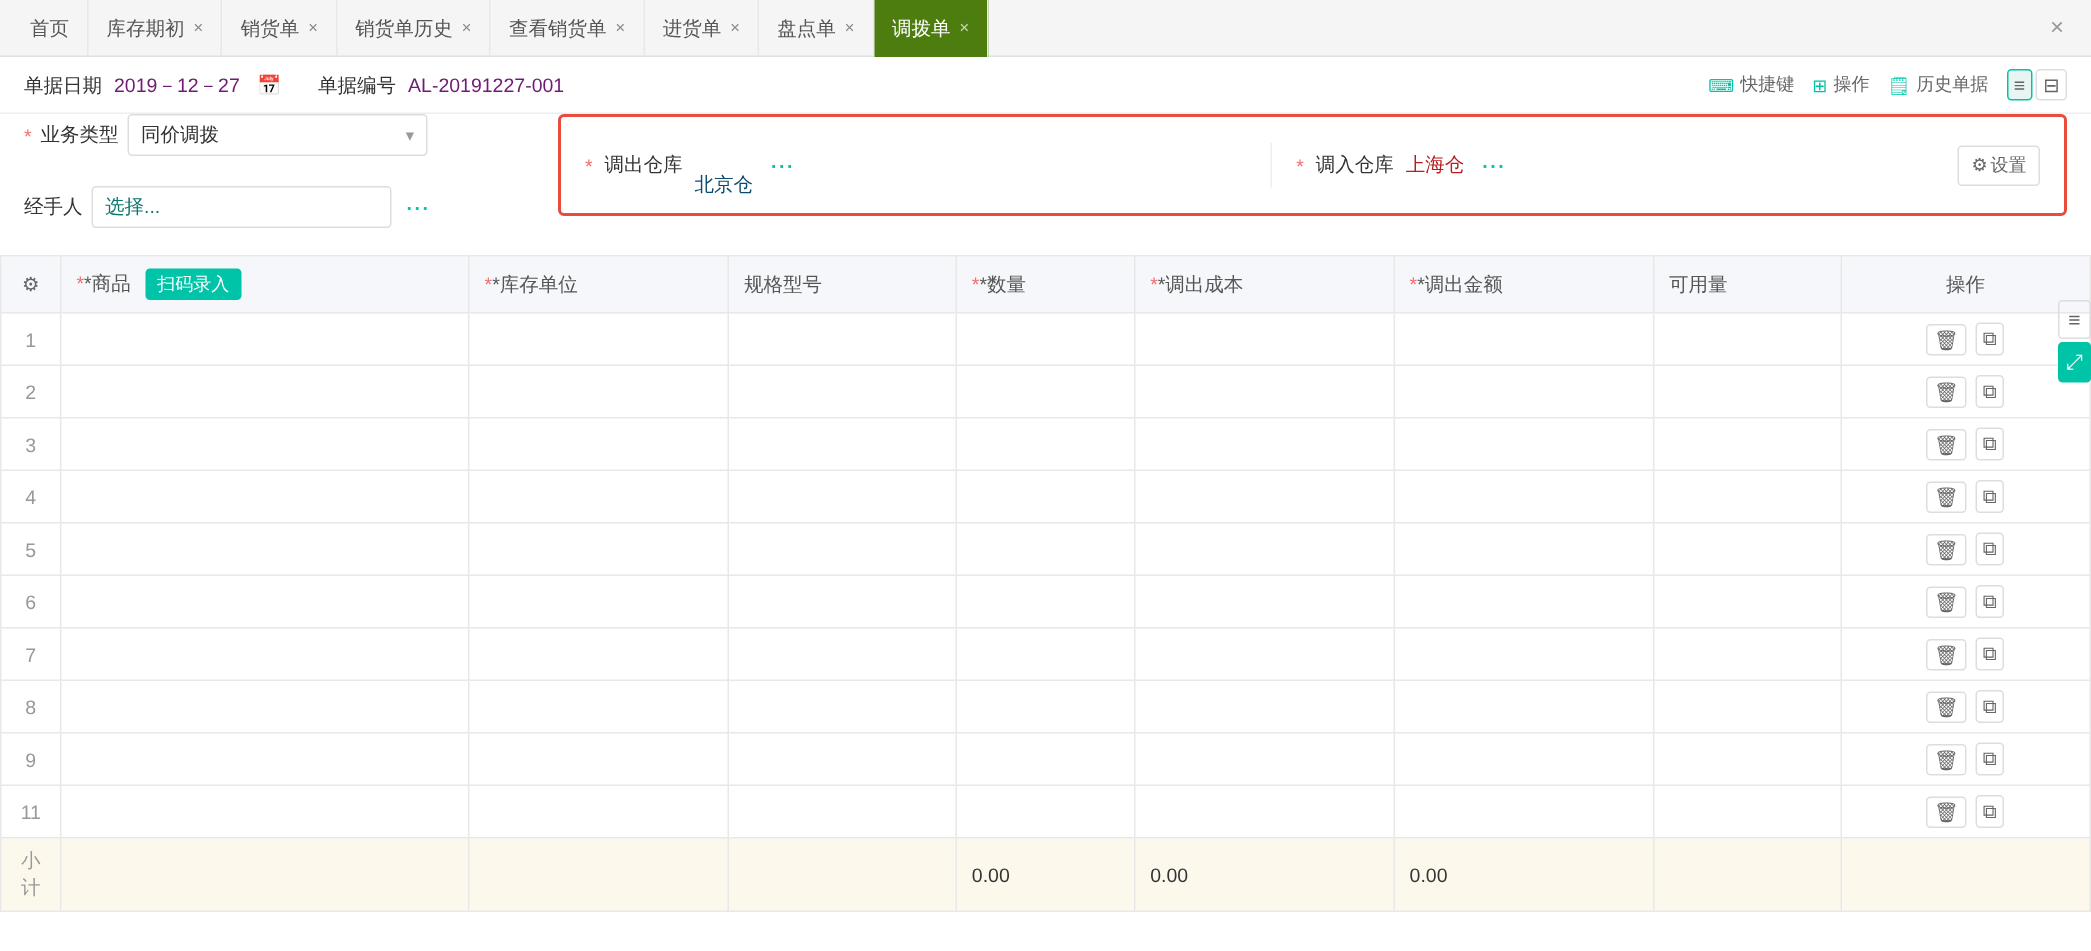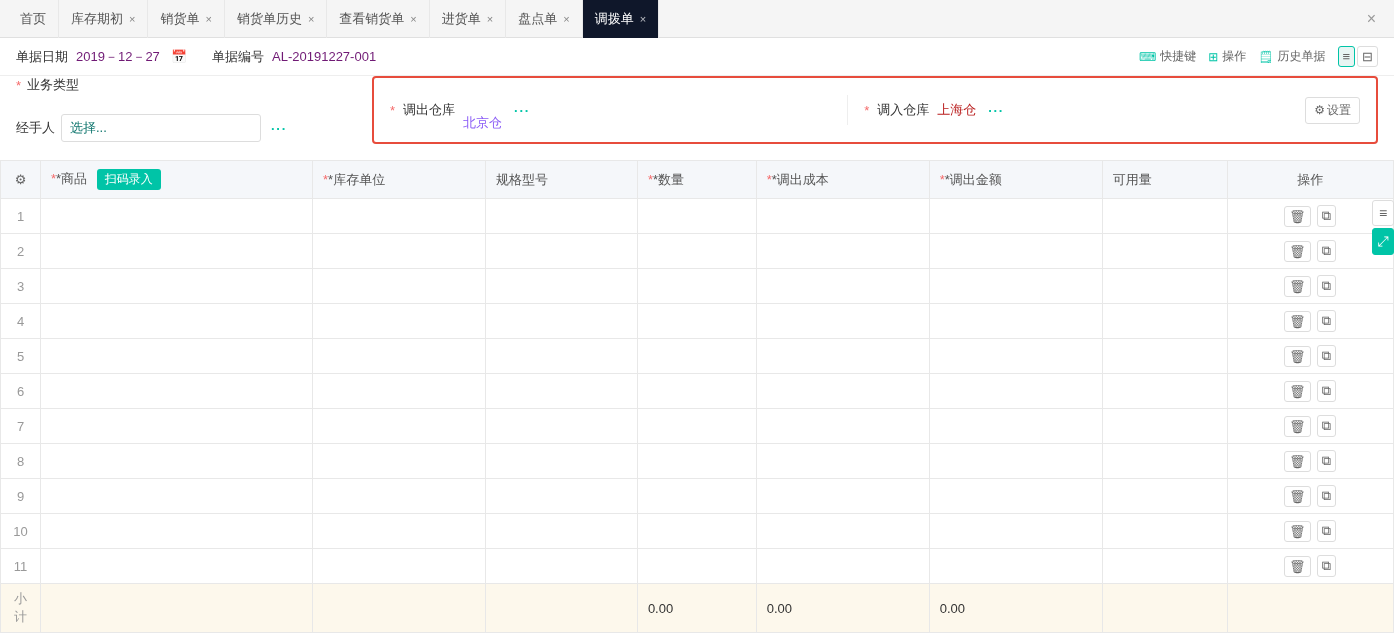--- a/index.html
+++ b/index.html
@@ -10,21 +10,21 @@
       display: flex; align-items: center; background: #f5f5f5; border-bottom: 1px solid #e0e0e0;
       height: 38px; padding: 0 8px; position: relative;
     }
     .tab {
       display: flex; align-items: center; padding: 0 12px; height: 38px; cursor: pointer;
       border-right: 1px solid #e8e8e8; font-size: 13px; color: #555; white-space: nowrap;
       position: relative;
       text-align: center;
     }
     .tab.active {
-      background: #0f172a; color: #fff; border-radius: 0;
+      background: #4d7c0f; color: #fff; border-radius: 0;
     }
     .tab .close-icon {
       margin-left: 6px; font-size: 11px; cursor: pointer; opacity: 0.7;
     }
     .tab.active .close-icon { color: #fff; }
     .tab-close-all {
       margin-left: auto; padding: 0 10px; cursor: pointer; color: #999; font-size: 16px;
     }
 
     
@@ -157,38 +157,42 @@
   </div>
 </div>
 
 <div class="form-row-outer">
 
   <div class="left-section">
     <div class="form-row">
       <div class="form-field">
         <span class="required">*</span>
         <span class="field-label">业务类型</span>
+        <div class="field-input field-select">
+          <span>同价调拨</span>
+          <span class="dropdown-arrow">▾</span>
+        </div>
       </div>
     </div>
     <div class="form-row">
       <div class="form-field">
         <span class="field-label">经手人</span>
         <div class="field-input field-select">
           <span class="field-placeholder">选择...</span>
         </div>
         <span class="dots-btn">···</span>
       </div>
     </div>
   </div>
 
   <div class="right-section">
     <div class="warehouse-field">
       <span class="required">*</span>
       <span class="field-label">调出仓库</span>
-      <span class="field-value" style="color:#8b5cf6;margin-top:26px;">北京仓</span>
+      <span class="field-value" style="color:#0c4a6e;margin-top:26px;">北京仓</span>
       <span class="dots-btn">···</span>
     </div>
     <div class="warehouse-divider"></div>
     <div class="warehouse-field">
       <span class="required">*</span>
       <span class="field-label">调入仓库</span>
       <span class="field-value" style="color:#b91c1c;">上海仓</span>
       <span class="dots-btn">···</span>
     </div>
     <button class="settings-btn">
@@ -357,36 +361,20 @@
       <td></td>
       <td></td>
       <td style="text-align:center;">
         <div class="action-icons">
           <button class="icon-btn">🗑</button>
           <button class="icon-btn">⧉</button>
         </div>
       </td>
     </tr>
         <tr>
-      <td class="row-num">10</td>
-      <td></td>
-      <td></td>
-      <td></td>
-      <td></td>
-      <td></td>
-      <td></td>
-      <td></td>
-      <td style="text-align:center;">
-        <div class="action-icons">
-          <button class="icon-btn">🗑</button>
-          <button class="icon-btn">⧉</button>
-        </div>
-      </td>
-    </tr>
-        <tr>
       <td class="row-num">11</td>
       <td></td>
       <td></td>
       <td></td>
       <td></td>
       <td></td>
       <td></td>
       <td></td>
       <td style="text-align:center;">
         <div class="action-icons">

